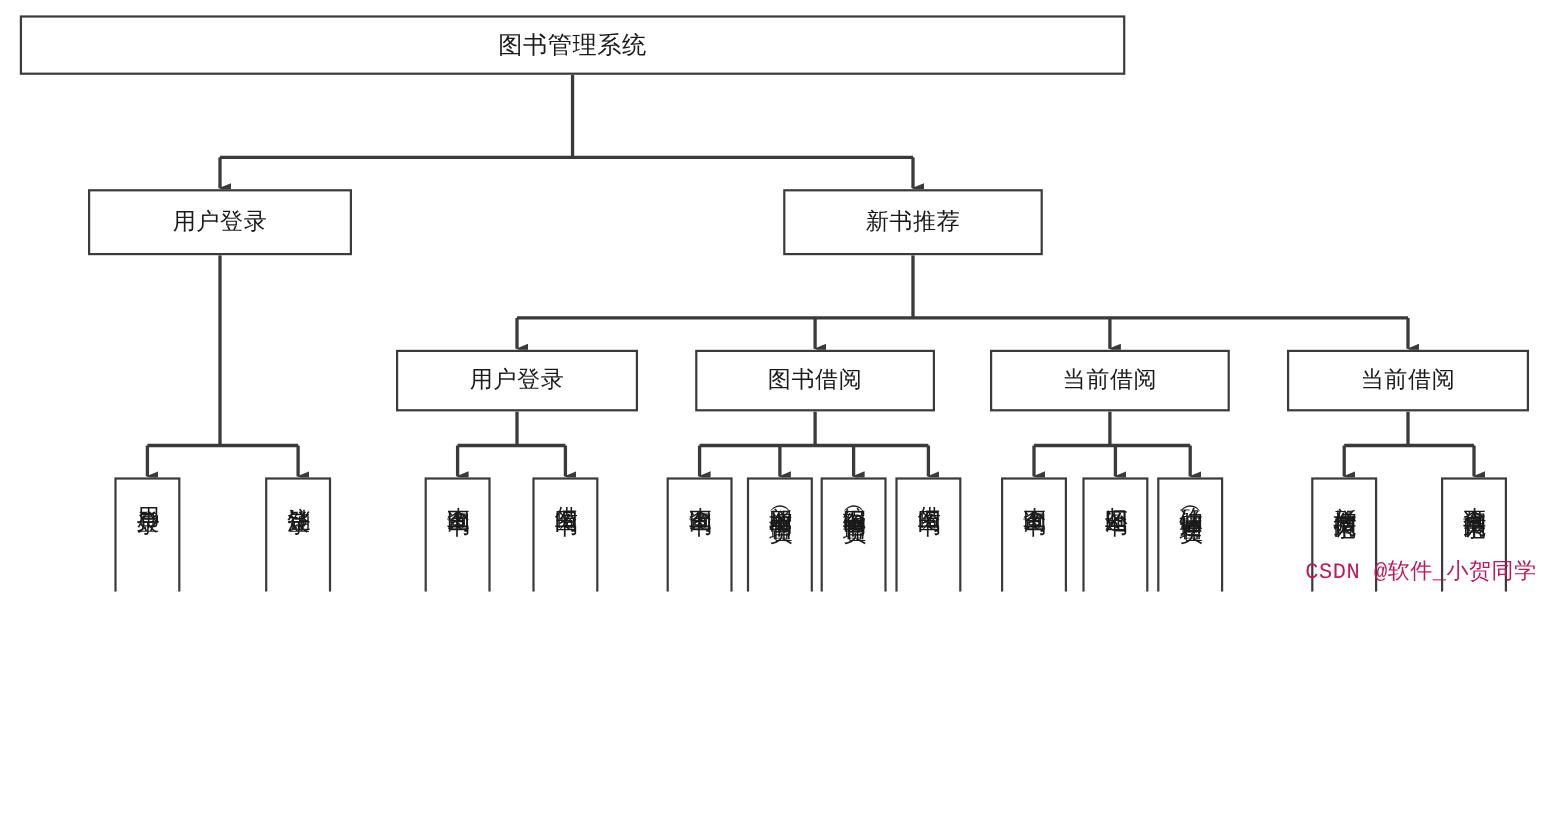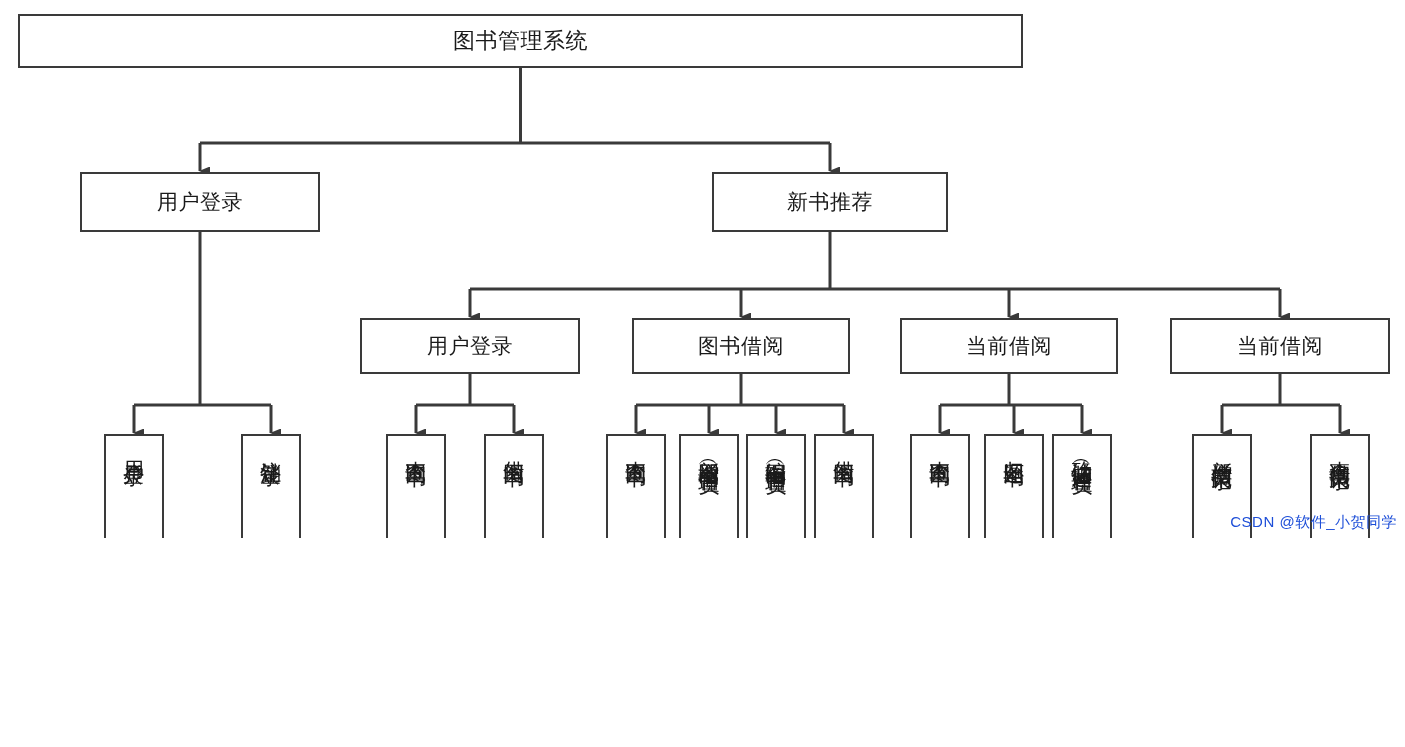--- a/index.html
+++ b/index.html
@@ -66,25 +66,26 @@
     font-size: 21px;
     line-height: 1.12;
     letter-spacing: 2px;
     white-space: nowrap;
     height: auto;
   }
   #watermark {
     position: absolute;
     right: 8px;
     bottom: 6px;
-    font-size: 15px;
-    color: #1d4ed8;
+    font-size: 20px;
+    color: #be185d;
     letter-spacing: 0.5px;
     white-space: nowrap;
     user-select: none;
+    font-family: Liberation Mono, monospace;
   }
 </style>
 </head>
 <body>
 
 <div id="diagram-canvas">
 
   <svg id="edge-layer" viewBox="0 0 1405 747" width="1405" height="747" xmlns="http://www.w3.org/2000/svg">
     <defs>
       <marker id="arrowhead" markerWidth="9" markerHeight="11" refX="4.5" refY="10" orient="auto" markerUnits="userSpaceOnUse">

